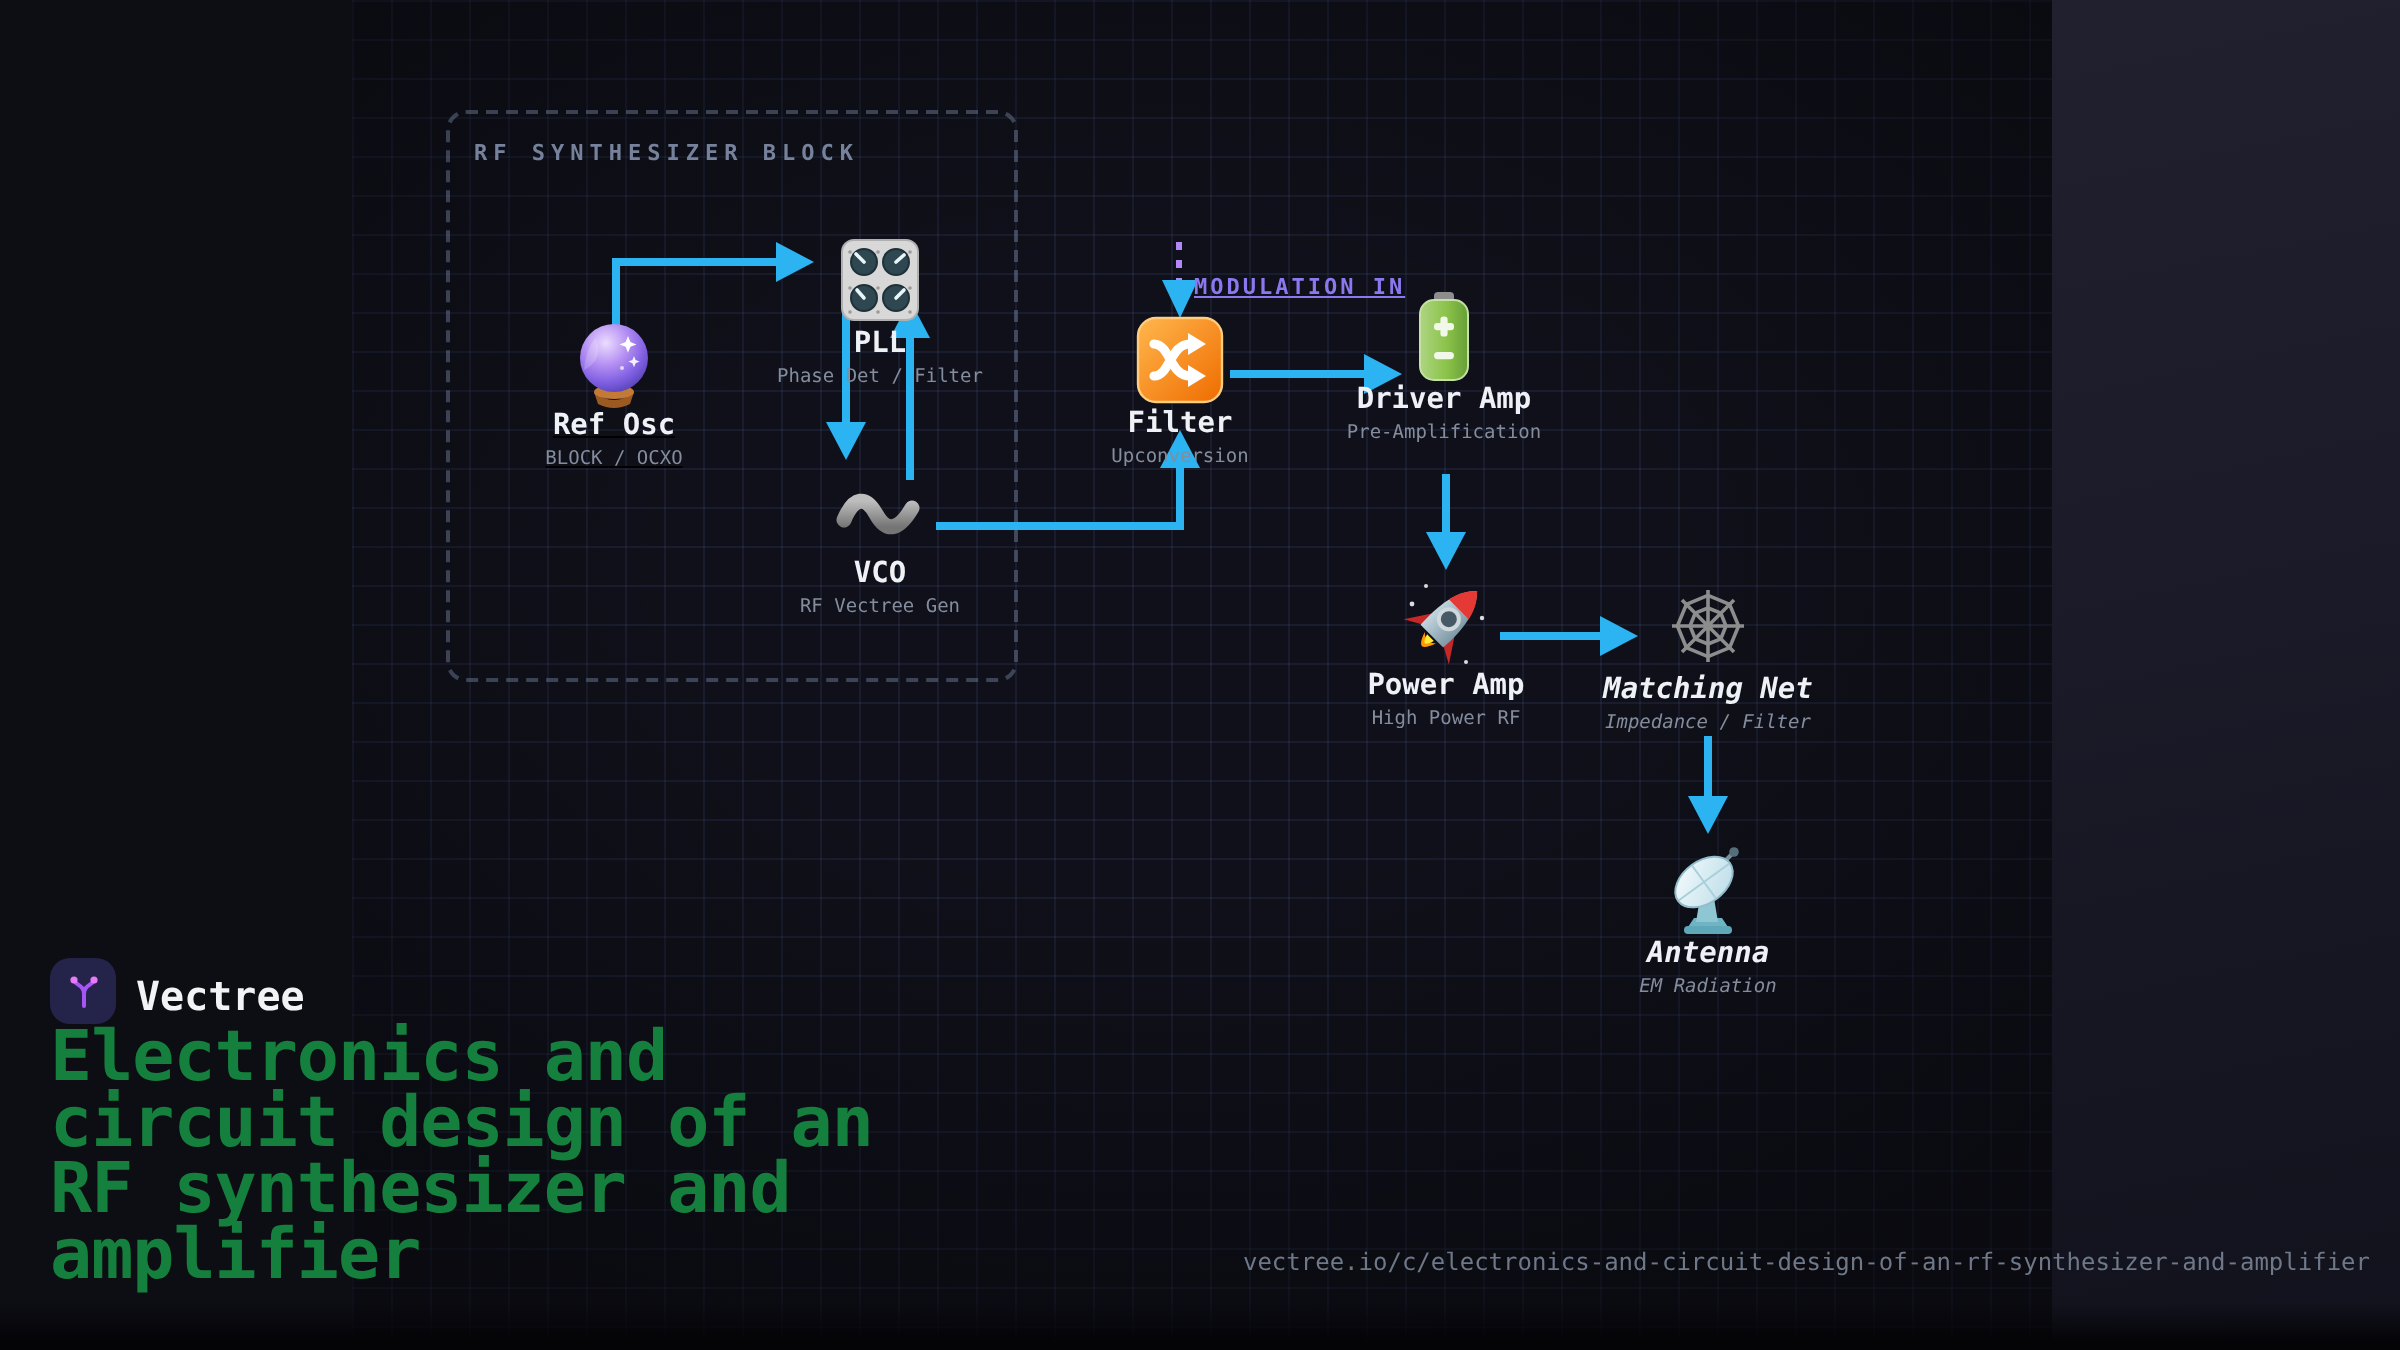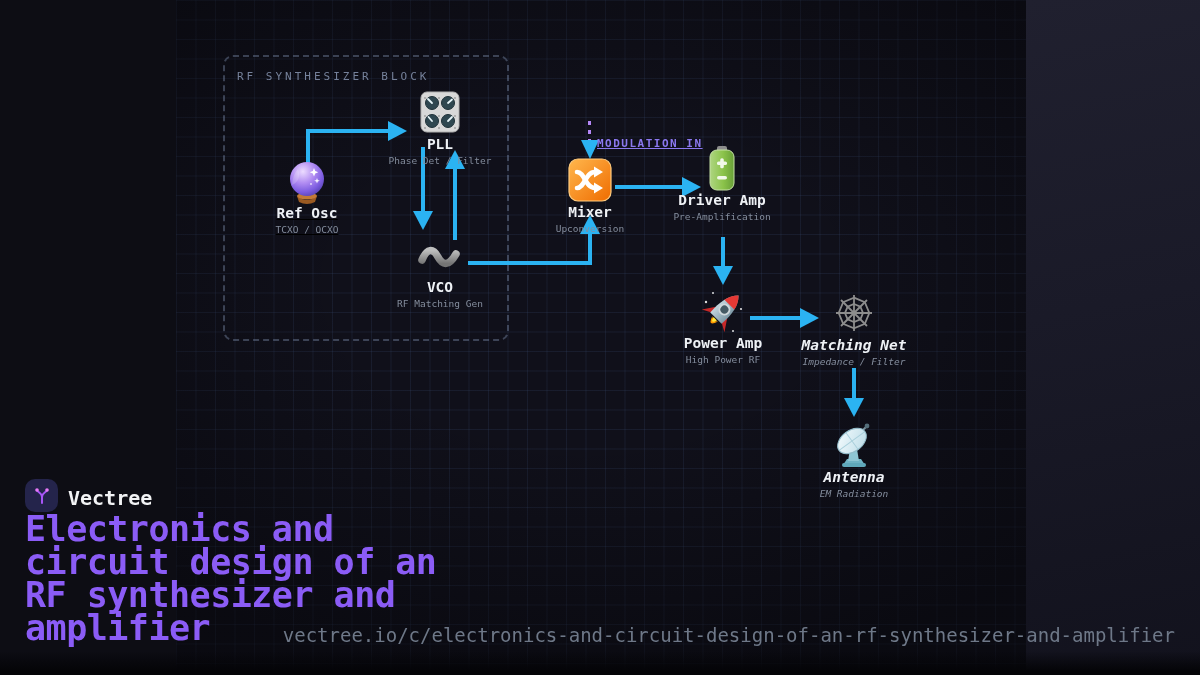--- a/index.html
+++ b/index.html
@@ -33,21 +33,21 @@
 
   
   .block{
     position:absolute;border:2px dashed rgba(124,140,172,0.42);
     border-radius:10px;z-index:1;
   }
   .block-label{
     position:absolute;left:12px;top:13px;
     font-size:11px;letter-spacing:3px;color:#76829b;white-space:nowrap;
   }
-  .block-synth{left:223px;top:55px;width:282px;height:282px;}
+  .block-synth{left:223px;top:55px;width:282px;height:282px;font-weight:bold;}
   .block-amp{left:534px;top:103px;width:430px;height:432px;}
 
   
   .line{position:absolute;background:#2bb3f2;z-index:2;}
   .head{position:absolute;width:0;height:0;z-index:2;}
   .head.right{border-top:10px solid transparent;border-bottom:10px solid transparent;border-left:19px solid #2bb3f2;}
   .head.down {border-left:10px solid transparent;border-right:10px solid transparent;border-top:19px solid #2bb3f2;}
   .head.up   {border-left:10px solid transparent;border-right:10px solid transparent;border-bottom:19px solid #2bb3f2;}
   .dotted-purple{
     position:absolute;width:3px;z-index:2;
@@ -67,26 +67,26 @@
   
   .brand-logo{
     position:absolute;left:25px;top:479px;width:33px;height:33px;border-radius:10px;
     background:#24244b;display:flex;align-items:center;justify-content:center;z-index:6;
   }
   .brand-name{
     position:absolute;left:68px;top:486px;font-size:20px;font-weight:bold;color:#f2f3f5;z-index:6;
   }
   .page-title{
     position:absolute;left:25px;top:513px;z-index:6;
-    font-size:35px;font-weight:bold;color:#8b5cf6;line-height:33px;
+    font-size:35px;font-weight:bold;color:#15803d;line-height:33px;
     white-space:pre-line;letter-spacing:-0.5px;
   }
   .page-url{
-    position:absolute;right:25px;top:624px;z-index:6;
-    font-size:19px;color:#6e7888;white-space:nowrap;
+    position:absolute;right:15px;top:624px;z-index:6;
+    font-size:12px;color:#6e7888;white-space:nowrap;
   }
 </style>
 </head>
 <body>
 
 <div class="stage">
 
   <div class="band-right"></div>
   <div class="canvas"></div>
 
@@ -138,24 +138,24 @@
         <path d="M12,38 Q22,46 32,38 L30,44 Q22,48 14,44 Z" fill="#9a5a22"></path>
         <ellipse cx="22" cy="38" rx="10" ry="3.5" fill="#c27a36"></ellipse>
         <circle cx="22" cy="21" r="17" fill="url(#cb)"></circle>
         <path d="M7,27 Q17,22 13,11 Q8,16 7,27 Z" fill="rgba(255,255,255,0.18)"></path>
         <path d="M29,10 l1.2,3 3,1.2 -3,1.2 -1.2,3 -1.2,-3 -3,-1.2 3,-1.2 Z" fill="#ffffff"></path>
         <path d="M32,20 l0.8,2 2,0.8 -2,0.8 -0.8,2 -0.8,-2 -2,-0.8 2,-0.8 Z" fill="#ffffff" opacity="0.9"></path>
         <circle cx="26" cy="26" r="1" fill="#ffffff" opacity="0.7"></circle>
       </svg>
     </div>
     <div class="node-label">Ref Osc</div>
-    <div class="node-sub">TCXO / OCXO</div>
-  </div>
-
-  <div class="node" style="left:340px;top:90px;">
+    <div class="node-sub">BLOCK / OCXO</div>
+  </div>
+
+  <div class="node" style="left:340px;top:118px;">
     <div class="node-icon">
       <svg width="46" height="44" viewBox="0 0 46 44">
         <rect x="4" y="2" width="38" height="40" rx="6" fill="#d8d8d8" stroke="#b0b0b0" stroke-width="1"></rect>
         <g stroke="#1f3138" stroke-width="1">
           <circle cx="15" cy="13" r="6.5" fill="#2f4750"></circle>
             <circle cx="31" cy="13" r="6.5" fill="#2f4750"></circle>
           <circle cx="15" cy="31" r="6.5" fill="#2f4750"></circle>
             <circle cx="31" cy="31" r="6.5" fill="#2f4750"></circle>
         </g>
         <g stroke="#e8f6fa" stroke-width="1.8" stroke-linecap="round">
@@ -187,42 +187,42 @@
         <defs>
           <linearGradient id="wv" x1="0" y1="0" x2="0" y2="1">
             <stop offset="0%" stop-color="#bdbdbd"></stop>
               <stop offset="100%" stop-color="#757575"></stop>
           </linearGradient>
         </defs>
         <path d="M5,19 C10,7 16,7 21,16 C26,25 32,25 39,13" fill="none" stroke="url(#wv)" stroke-width="7.5" stroke-linecap="round"></path>
       </svg>
     </div>
     <div class="node-label">VCO</div>
-    <div class="node-sub">RF Matching Gen</div>
+    <div class="node-sub">RF Vectree Gen</div>
   </div>
 
   <div class="node" style="left:490px;top:158px;">
     <div class="node-icon">
       <svg width="44" height="44" viewBox="0 0 44 44">
         <defs>
           <linearGradient id="mx" x1="0" y1="0" x2="1" y2="1">
             <stop offset="0%" stop-color="#ffb74d"></stop>
               <stop offset="100%" stop-color="#ef6c00"></stop>
           </linearGradient>
         </defs>
         <rect x="1" y="1" width="42" height="42" rx="9" fill="url(#mx)" stroke="#ffcc80" stroke-width="1.2"></rect>
         <g stroke="#ffffff" stroke-width="4.6" fill="none" stroke-linecap="round">
           <path d="M9,30 C17,30 17,14 27,14"></path>
           <path d="M9,14 C17,14 17,30 27,30"></path>
         </g>
         <polygon points="26,8.5 35,14 26,19.5" fill="#ffffff"></polygon>
         <polygon points="26,24.5 35,30 26,35.5" fill="#ffffff"></polygon>
       </svg>
     </div>
-    <div class="node-label">Mixer</div>
+    <div class="node-label">Filter</div>
     <div class="node-sub">Upconversion</div>
   </div>
 
   <div class="node" style="left:622px;top:146px;">
     <div class="node-icon">
       <svg width="28" height="45" viewBox="0 0 28 45">
         <defs>
           <linearGradient id="bt" x1="0" y1="0" x2="1" y2="0">
             <stop offset="0%" stop-color="#aed581"></stop>
               <stop offset="55%" stop-color="#8bc34a"></stop>

